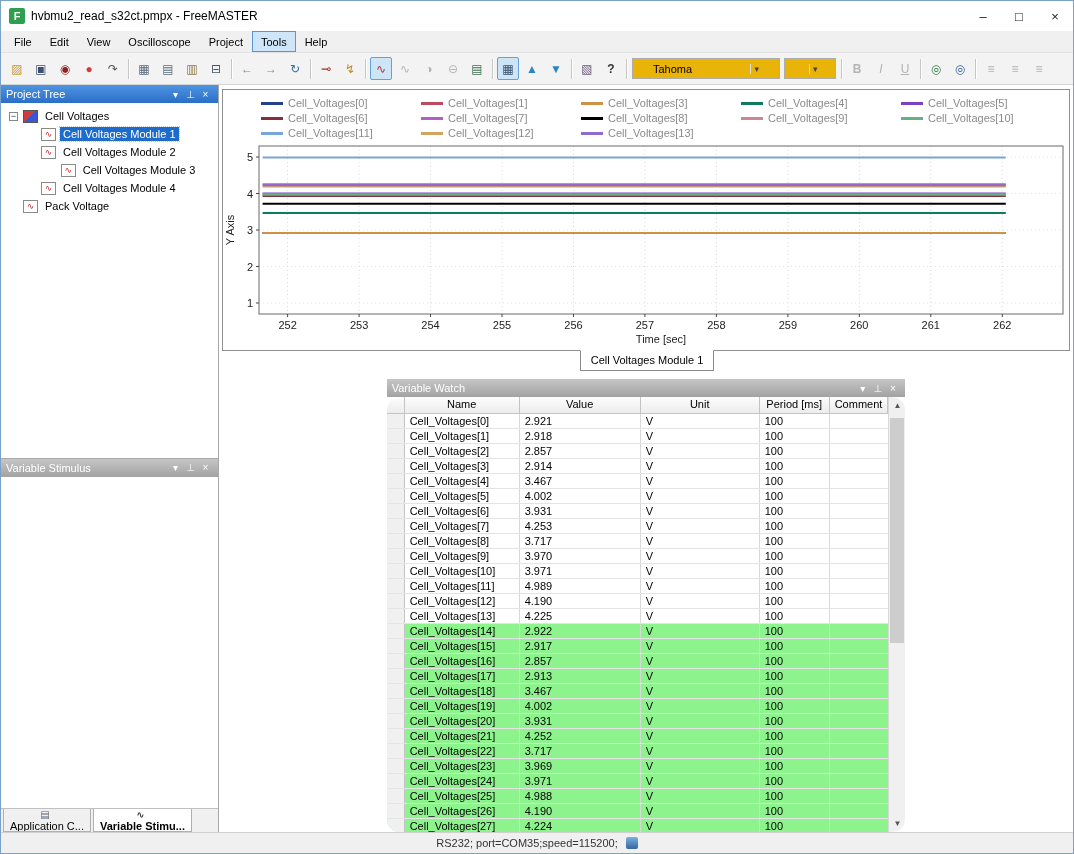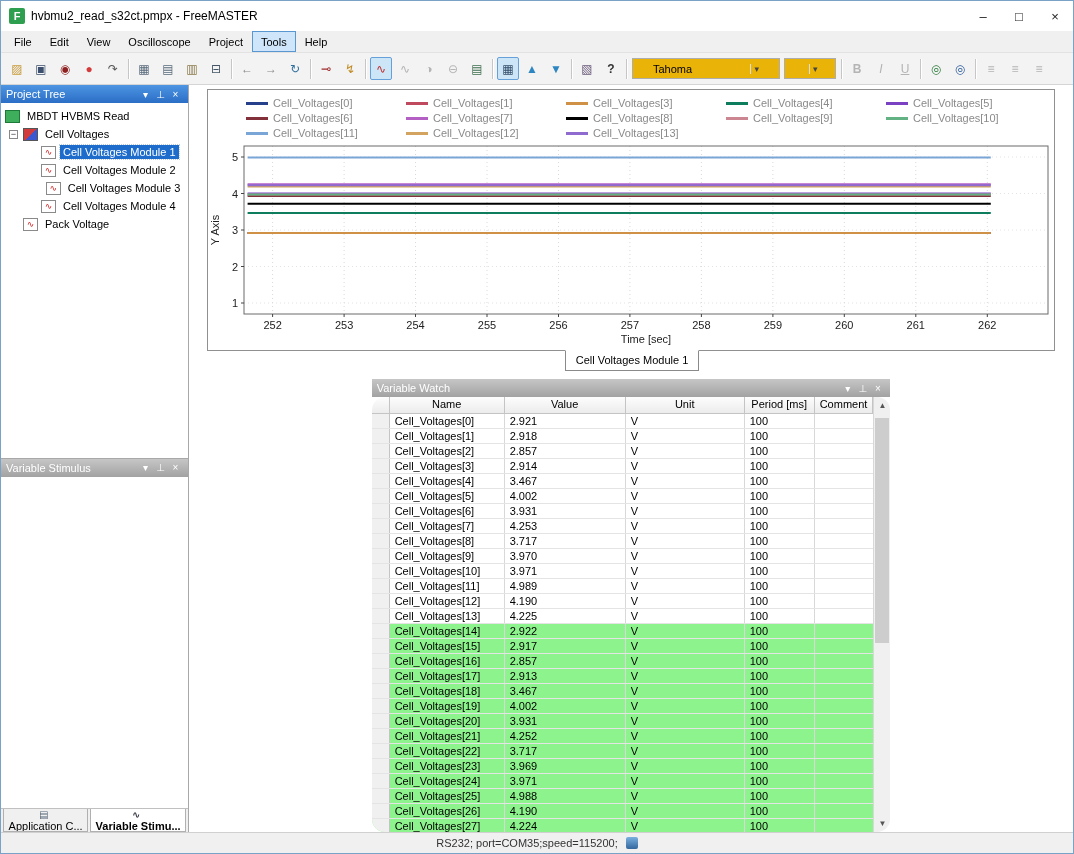--- a/index.html
+++ b/index.html
@@ -22,21 +22,21 @@
   .tb-btn{width:22px;height:23px;display:flex;align-items:center;justify-content:center;border:1px solid transparent;border-radius:2px;margin:0 1px;flex:none;}
   .tb-btn.active{background:#cde6f7;border-color:#66a0d8;}
   .tb-btn.disabled .glyph{color:#b4b4b4 !important;}
   .glyph{font-size:12px;line-height:1;}
   .tb-sep{width:1px;height:20px;background:#c6c6c6;margin:0 3px;box-shadow:1px 0 0 #fff;flex:none;}
   .tb-combo{height:21px;border:1px solid #adadad;background:#eab308;display:flex;align-items:center;padding:0 20px;margin:0 2px;flex:none;}
   .combo-text{flex:1;overflow:hidden;}
   .combo-arrow{color:#444;font-size:9px;border-left:1px solid #ddd;padding-left:3px;margin-left:4px;}
 
   .content{flex:1;display:flex;min-height:0;}
-  .sidebar{width:188px;border-right:1px solid #a8a8a8;display:flex;flex-direction:column;background:#fff;flex:none;}
+  .sidebar{width:218px;border-right:1px solid #a8a8a8;display:flex;flex-direction:column;background:#fff;flex:none;}
   .panel-header{height:18px;display:flex;align-items:center;padding:0 5px;color:#fff;font-size:11px;flex:none;}
   .panel-header.blue{background:linear-gradient(#4e95e2,#2a6ec6);}
   .panel-header.gray{background:linear-gradient(#c6c6c6,#a2a2a2);}
   .ph-title{flex:1;overflow:hidden;white-space:nowrap;}
   .ph-btn{width:15px;text-align:center;font-size:10px;color:#fff;}
 
   .proj-panel{height:374px;display:flex;flex-direction:column;}
   .tree{flex:1;overflow:hidden;padding-top:4px;}
   .tree-row{height:18px;display:flex;align-items:center;white-space:nowrap;}
   .expander{width:9px;height:9px;border:1px solid #888;background:#fff;display:flex;align-items:center;justify-content:center;font-size:9px;line-height:7px;margin-right:5px;color:#333;flex:none;}
@@ -237,24 +237,20 @@
 
     <div class="sidebar">
       <div class="proj-panel">
         <div class="panel-header blue">
           <span class="ph-title">Project Tree</span>
           <span class="ph-btn">▾</span>
           <span class="ph-btn">⊥</span>
           <span class="ph-btn">×</span>
         </div>
         <div class="tree">
-            <div class="tree-row" style="padding-left: 4px;">
-              <span class="t-icon icon-board"></span>
-              <span class="tree-label">MBDT HVBMS Read</span>
-            </div>
             <div class="tree-row" style="padding-left: 8px;">
               <span class="expander"></span>
               <span class="t-icon icon-node"></span>
               <span class="tree-label">Cell Voltages</span>
             </div>
             <div class="tree-row selected" style="padding-left: 40px;">
               <span class="t-icon icon-scope"></span>
               <span class="tree-label">Cell Voltages Module 1</span>
             </div>
             <div class="tree-row" style="padding-left: 40px;">

